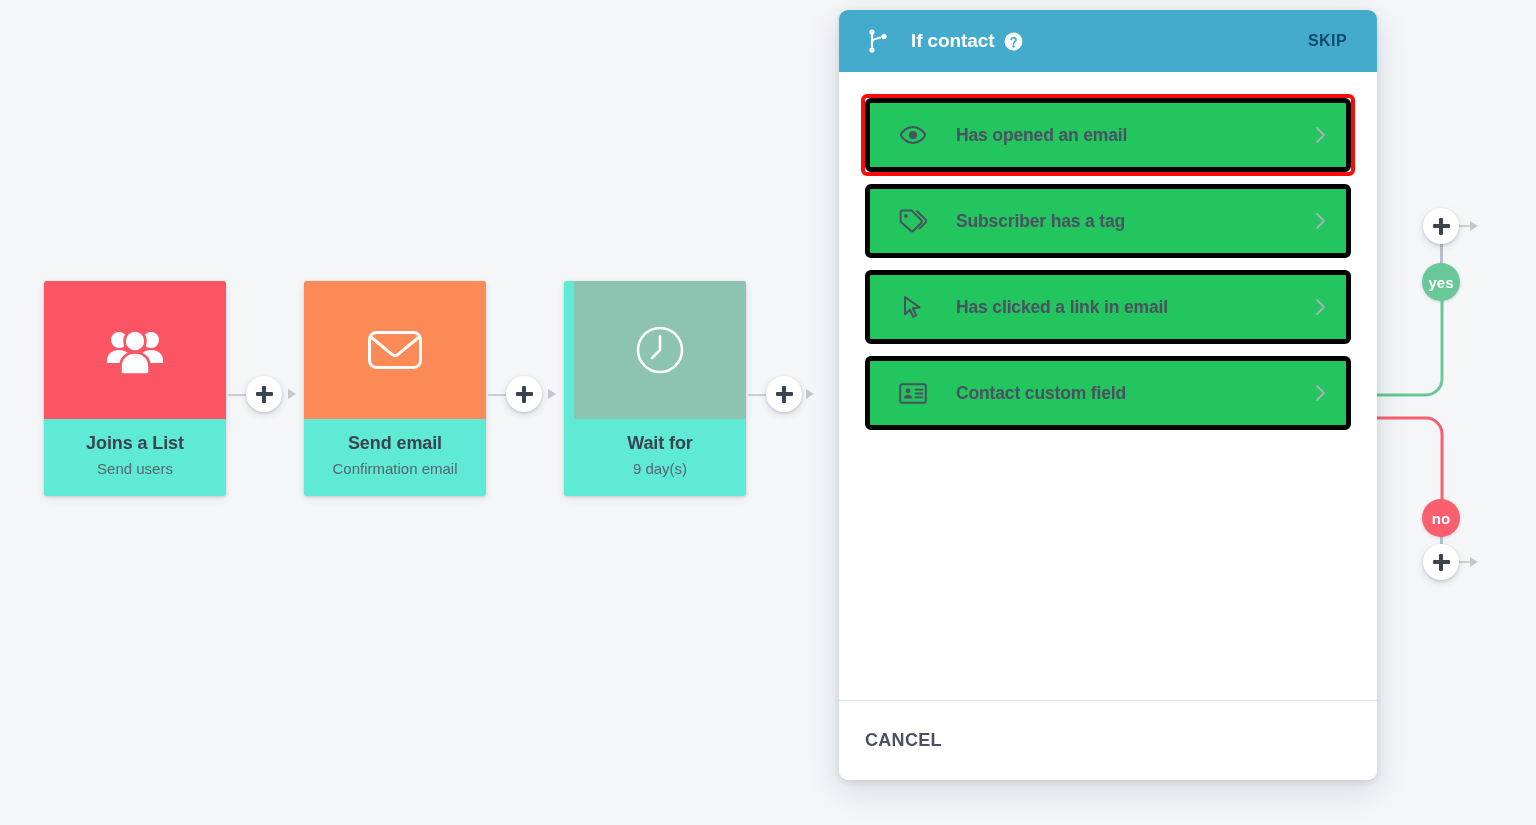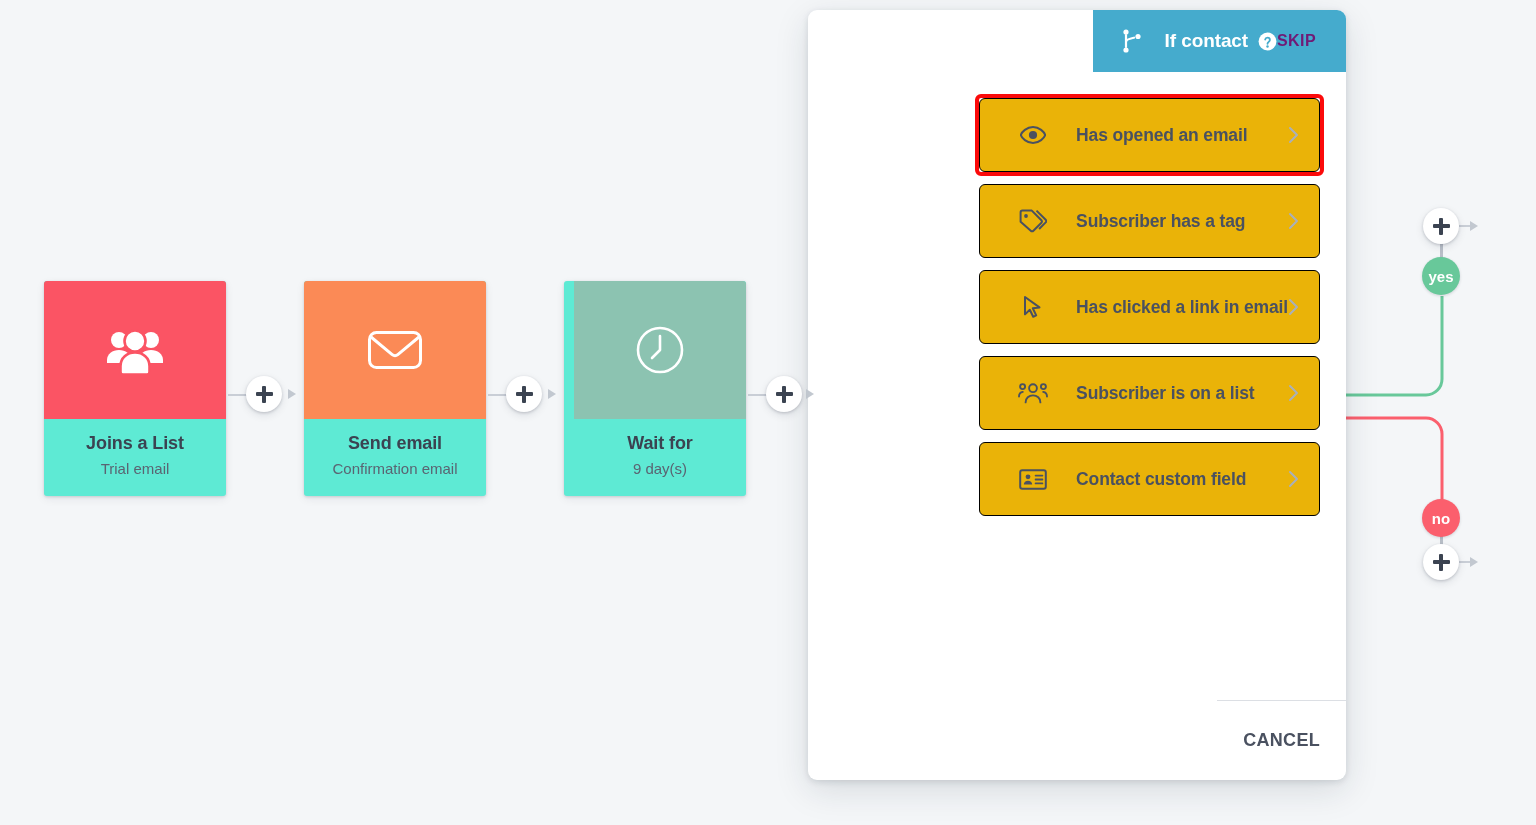--- a/index.html
+++ b/index.html
@@ -119,31 +119,30 @@
   .branch-stub {
     position: absolute;
     width: 3px;
     z-index: 1;
   }
   .branch-stub.gray { background: #b9bfc8; }
 
   
   #panel {
     position: absolute;
-    left: 808px;
+    left: 839px;
     top: 10px;
     width: 538px;
     height: 770px;
     background: #ffffff;
     border-radius: 9px;
     box-shadow: 0 2px 6px rgba(25,35,55,.13), 0 10px 34px rgba(25,35,55,.13);
     display: flex;
     flex-direction: column;
     overflow: hidden;
-    align-items: flex-end;
   }
 
   .panel-header {
     height: 62px;
     flex: 0 0 62px;
     background: #45abcd;
     display: flex;
     align-items: center;
     padding: 0 30px 0 27px;
     gap: 0;
@@ -164,42 +163,42 @@
   .ph-help {
     margin-left: 10px;
     display: flex;
     align-items: center;
     cursor: pointer;
   }
   .ph-skip {
     margin-left: auto;
     font-size: 16px;
     font-weight: bold;
-    color: #701a75;
+    color: #0c4a6e;
     letter-spacing: .4px;
     cursor: pointer;
   }
 
   .panel-list {
     flex: 1 1 auto;
     padding: 26px 26px 0;
     overflow-y: auto;
   }
 
   .opt-wrap { position: relative; margin-bottom: 12px; }
 
   .opt-row {
     position: relative;
     height: 74px;
-    border: 1px solid #000000;
+    border: 5px solid #000000;
     border-radius: 6px;
-    background: #eab308;
-    display: flex;
-    align-items: center;
-    padding: 0 20px 0 38px;
+    background: #22c55e;
+    display: flex;
+    align-items: center;
+    padding: 0 20px 0 28px;
     cursor: pointer;
   }
   .opt-icon {
     width: 30px;
     display: flex;
     align-items: center;
     justify-content: center;
     flex: 0 0 30px;
   }
   .opt-label {
@@ -263,21 +262,21 @@
           <path d="M1 34c0-6 5.5-10 12-10s12 4 12 10v3H1z"></path>
           <circle cx="45" cy="14" r="8"></circle>
           <path d="M33 34c0-6 5.5-10 12-10s12 4 12 10v3H33z"></path>
           <circle cx="29" cy="15" r="10.5" stroke="#fb5464" stroke-width="2.6" fill="#ffffff"></circle>
           <path d="M14.5 40c0-8 6.5-13.5 14.5-13.5S43.5 32 43.5 40v6a2.5 2.5 0 0 1-2.5 2.5H17a2.5 2.5 0 0 1-2.5-2.5z" stroke="#fb5464" stroke-width="2.6" fill="#ffffff"></path>
         </svg>
       </span>
     </div>
     <div class="node-body">
       <div class="node-title">Joins a List</div>
-      <div class="node-sub">Trial email</div>
+      <div class="node-sub">Send users</div>
     </div>
   </div>
 
   <div class="node" style="left:304px; top:281px;">
     <div class="node-head" style="background:#fb8a56;">
       <span>
         <svg width="56" height="44" viewBox="0 0 56 44" fill="none" stroke="#ffffff" stroke-width="3" stroke-linejoin="round">
           <rect x="2.5" y="4.5" width="51" height="35" rx="7"></rect>
           <path d="M4 9l21.2 17.6a4.5 4.5 0 0 0 5.6 0L52 9"></path>
         </svg>
@@ -312,21 +311,21 @@
 
     <path d="M0 215 H 86 A 16 16 0 0 0 102 199 V 116" fill="none" stroke="#68c89a" stroke-width="3"></path>
 
     <path d="M0 238 H 86 A 16 16 0 0 1 102 254 V 338" fill="none" stroke="#fb5f6d" stroke-width="3"></path>
   </svg>
 
   <div class="branch-stub gray" style="left:1440px; top:244px; height:22px;"></div>
 
   <div class="branch-stub gray" style="left:1440px; top:536px; height:22px;"></div>
 
-  <div class="branch-badge badge-yes" style="left:1422px; top:257px;">
+  <div class="branch-badge badge-yes" style="left:1422px; top:263px;">
     <span>yes</span>
   </div>
 
   <div class="branch-badge badge-no" style="left:1422px; top:499px;text-align:right;">
     <span>no</span>
   </div>
 
   <div class="plus-btn" style="left:1423px; top:208px;"></div>
   <div class="conn-line" style="left:1459px; top:225px; width:12px;"></div>
   <div class="arrow-head" style="left:1470px; top:221px;"></div>
@@ -406,40 +405,20 @@
         </span>
         <span class="opt-label">Has clicked a link in email</span>
         <span class="opt-chevron">
           <svg width="11" height="18" viewBox="0 0 11 18" fill="none" stroke="#aab0ba" stroke-width="2" stroke-linecap="round" stroke-linejoin="round">
             <path d="M2 2l7 7-7 7"></path>
           </svg>
         </span>
       </div>
     </div>
 
-    <div class="opt-wrap">
-      <div class="opt-row">
-        <span class="opt-icon">
-          <svg width="30" height="22" viewBox="0 0 30 22" fill="none" stroke="#4a5160" stroke-width="1.9" stroke-linecap="round" stroke-linejoin="round">
-            <circle cx="15" cy="6.2" r="3.9"></circle>
-            <path d="M7.6 20.4c0-4.2 3.3-7 7.4-7s7.4 2.8 7.4 7"></path>
-            <circle cx="4.6" cy="4.6" r="2.5"></circle>
-            <path d="M1 14.6c0-2.6 1.6-4.4 3.8-4.7"></path>
-            <circle cx="25.4" cy="4.6" r="2.5"></circle>
-            <path d="M29 14.6c0-2.6-1.6-4.4-3.8-4.7"></path>
-          </svg>
-        </span>
-        <span class="opt-label">Subscriber is on a list</span>
-        <span class="opt-chevron">
-          <svg width="11" height="18" viewBox="0 0 11 18" fill="none" stroke="#aab0ba" stroke-width="2" stroke-linecap="round" stroke-linejoin="round">
-            <path d="M2 2l7 7-7 7"></path>
-          </svg>
-        </span>
-      </div>
-    </div>
 
     <div class="opt-wrap">
       <div class="opt-row">
         <span class="opt-icon">
           <svg width="28" height="21" viewBox="0 0 28 21" fill="none" stroke="#4a5160" stroke-width="2">
             <rect x="1.2" y="1.2" width="25.6" height="18.6" rx="2"></rect>
             <circle cx="9" cy="7.8" r="2.4" fill="#4a5160" stroke="none"></circle>
             <path d="M4.8 15.6c0-2.4 1.9-3.8 4.2-3.8s4.2 1.4 4.2 3.8z" fill="#4a5160" stroke="none"></path>
             <path d="M16.6 6.6h6.8M16.6 10.5h6.8M16.6 14.4h6.8" stroke-width="1.8" stroke-linecap="round"></path>
           </svg>

